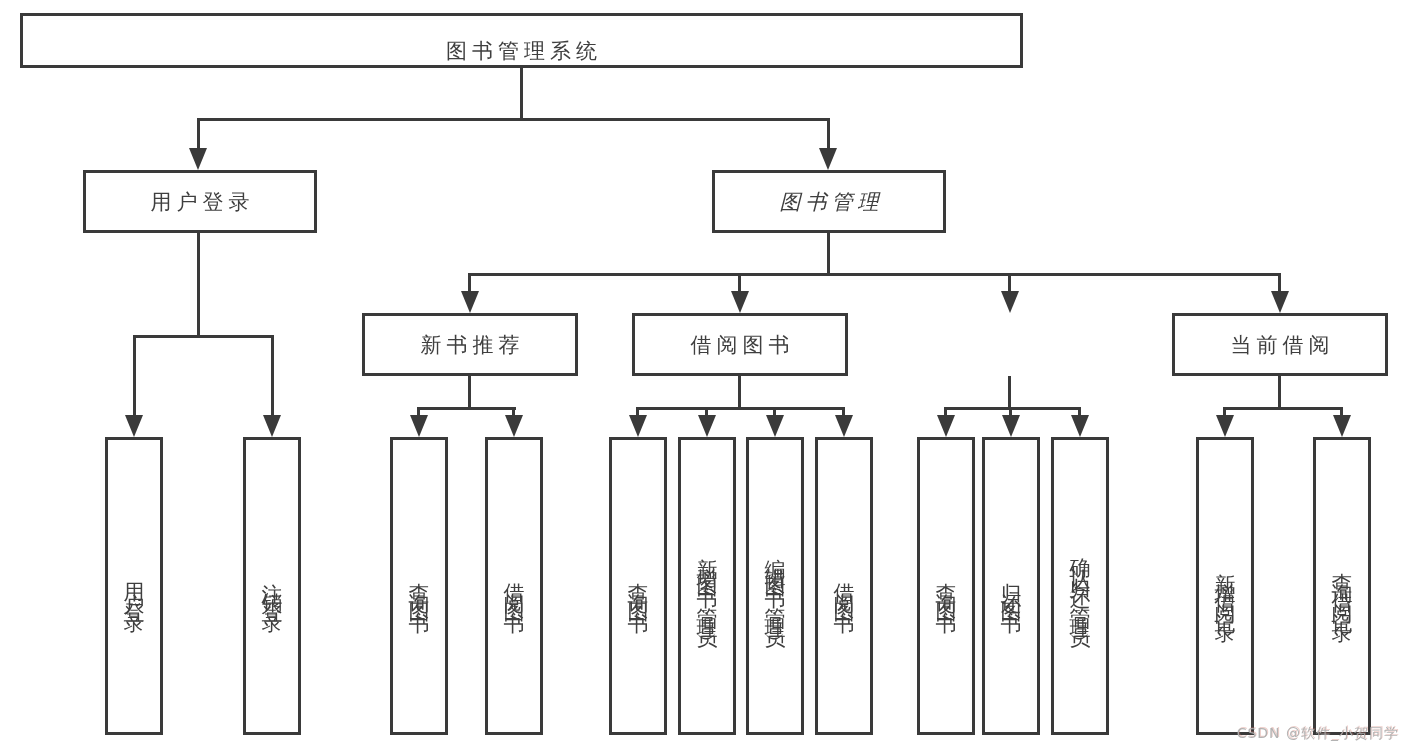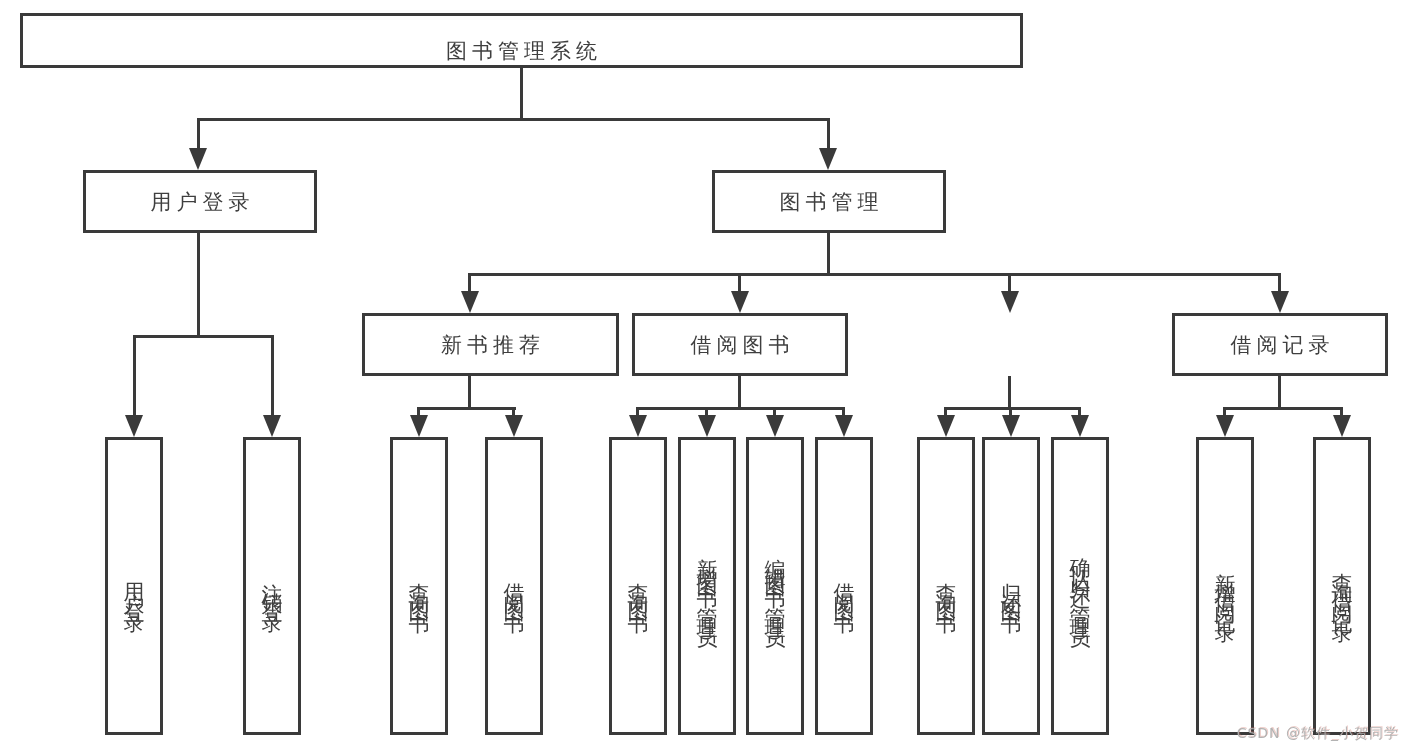--- a/index.html
+++ b/index.html
@@ -81,35 +81,35 @@
 <div id="canvas">
 
   <div class="box" style="left:20px; top:13px; width:1003px; height:55px;align-items:flex-end;">
     <span class="node-label">图书管理系统</span>
   </div>
 
   <div class="box" style="left:83px; top:170px; width:234px; height:63px;">
     <span class="node-label">用户登录</span>
   </div>
 
-  <div class="box" style="left:712px; top:170px; width:234px; height:63px;">
+  <div class="box" style="left:712px; top:170px; width:234px; height:63px;font-style:italic;">
     <span class="node-label">图书管理</span>
   </div>
 
-  <div class="box" style="left:362px; top:313px; width:257px; height:63px;">
+  <div class="box" style="left:362px; top:313px; width:216px; height:63px;">
     <span class="node-label">新书推荐</span>
   </div>
 
   <div class="box" style="left:632px; top:313px; width:216px; height:63px;">
     <span class="node-label">借阅图书</span>
   </div>
 
 
   <div class="box" style="left:1172px; top:313px; width:216px; height:63px;">
-    <span class="node-label">借阅记录</span>
+    <span class="node-label">当前借阅</span>
   </div>
 
   <div class="box leaf" style="left:105px;">
     <span class="leaf-label">用户登录</span>
   </div>
   <div class="box leaf" style="left:243px;">
     <span class="leaf-label">注销登录</span>
   </div>
 
   <div class="box leaf" style="left:390px;">

